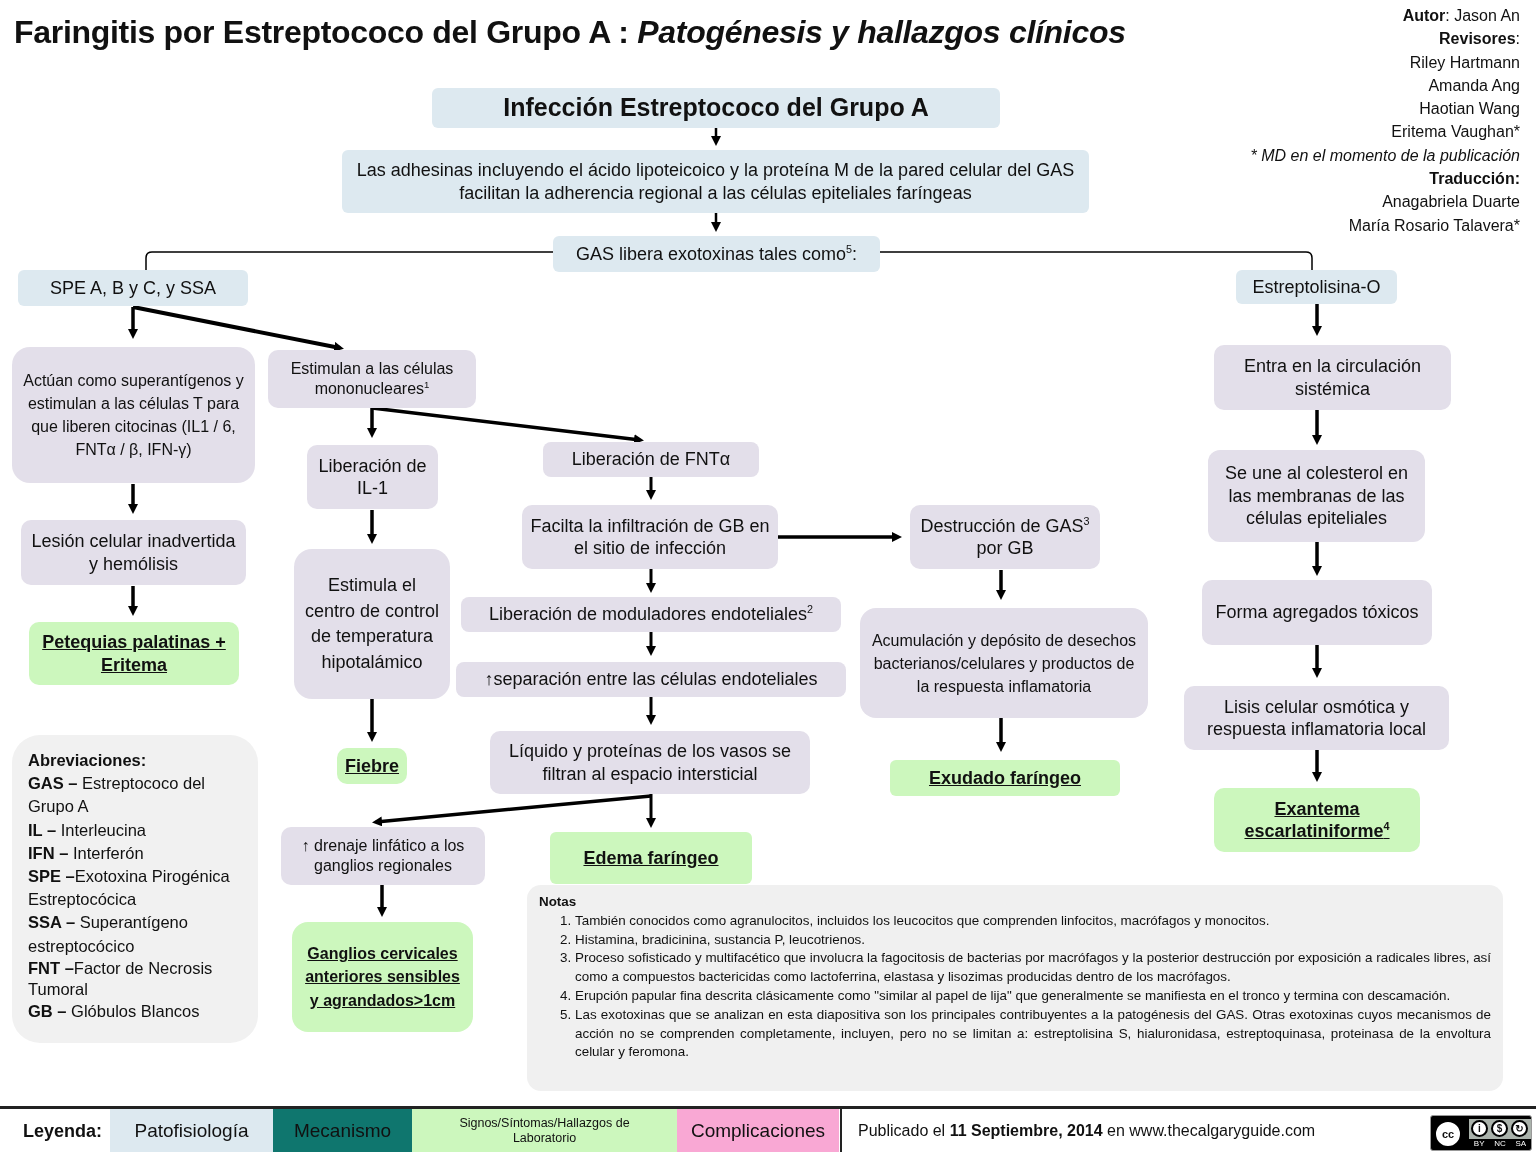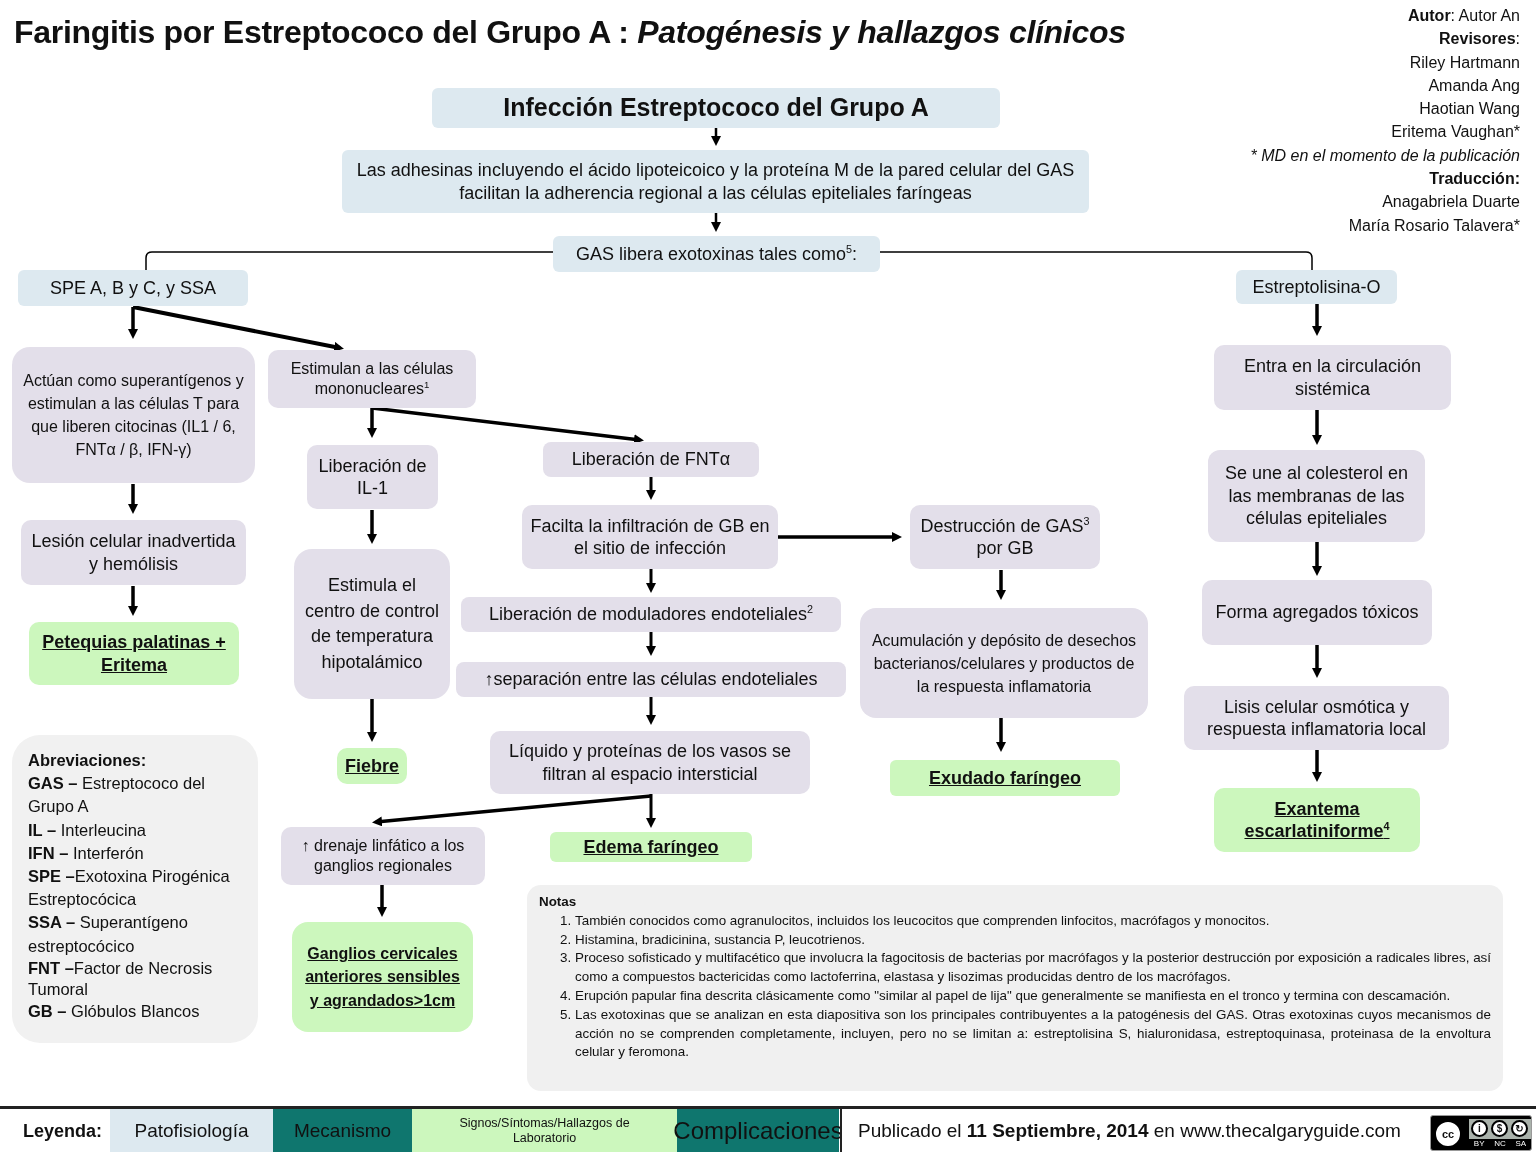--- a/index.html
+++ b/index.html
@@ -25,21 +25,21 @@
   svg.arrows{position:absolute;left:0;top:0;pointer-events:none;}
 </style>
 </head>
 <body>
 
 <div id="title" class="abs">
   <span>Faringitis por Estreptococo del Grupo A : </span><i>Patogénesis y hallazgos clínicos</i>
 </div>
 
 <div id="credits" class="abs">
-  <div><b>Autor</b><span>: Autor An</span></div>
+  <div><b>Autor</b><span>: Jason An</span></div>
   <div><b>Revisores</b>:</div>
   <div>Riley Hartmann</div>
   <div>Amanda Ang</div>
   <div>Haotian Wang</div>
   <div>Eritema Vaughan*</div>
   <div><i>* MD en el momento de la publicación</i></div>
   <div><b>Traducción:</b></div>
   <div>Anagabriela Duarte</div>
   <div>María Rosario Talavera*</div>
 </div>
@@ -138,21 +138,21 @@
   </div>
 <div class="box mech t18" style="left:461px;top:597px;width:380px;height:35px;border-radius:8px;">
     <span><span>Liberación de moduladores endoteliales</span><sup>2</sup></span>
   </div>
 <div class="box mech t18" style="left:456px;top:662px;width:390px;height:35px;border-radius:8px;">
     <span>↑separación entre las células endoteliales</span>
   </div>
 <div class="box mech t18" style="left:490px;top:731px;width:320px;height:63px;border-radius:10px;">
     <span>Líquido y proteínas de los vasos se filtran al espacio intersticial</span>
   </div>
-<div class="box sign t18" style="left:550px;top:832px;width:202px;height:30px;border-radius:6px;">
+<div class="box sign t18" style="left:550px;top:832px;width:202px;height:52px;border-radius:6px;">
     <span>Edema faríngeo</span>
   </div>
 
 <div class="box mech t18" style="left:910px;top:505px;width:190px;height:64px;border-radius:10px;">
     <span><span>Destrucción de GAS</span><sup>3</sup><span> por GB</span></span>
   </div>
 <div class="box mech t16" style="left:860px;top:608px;width:288px;height:110px;border-radius:16px;line-height:23px;">
     <span>Acumulación y depósito de desechos bacterianos/celulares y productos de la respuesta inflamatoria</span>
   </div>
 <div class="box sign t18" style="left:890px;top:760px;width:230px;height:36px;border-radius:6px;">
@@ -198,23 +198,23 @@
     <li>Erupción papular fina descrita clásicamente como "similar al papel de lija" que generalmente se manifiesta en el tronco y termina con descamación.</li>
     <li>Las exotoxinas que se analizan en esta diapositiva son los principales contribuyentes a la patogénesis del GAS. Otras exotoxinas cuyos mecanismos de acción no se comprenden completamente, incluyen, pero no se limitan a: estreptolisina S, hialuronidasa, estreptoquinasa, proteinasa de la envoltura celular y feromona.</li>
   </ol>
 </div>
 
 <div id="footer" class="abs">
   <div class="leg" style="left:0;width:110px;font-weight:bold;font-size:18px;justify-content:flex-end;padding-right:8px;box-sizing:border-box;">Leyenda:</div>
   <div class="leg" style="left:110px;width:163px;background:#dde9f0;font-size:19px;">Patofisiología</div>
   <div class="leg" style="left:273px;width:139px;background:#0f766e;font-size:19px;">Mecanismo</div>
   <div class="leg" style="left:412px;width:265px;background:#ccf7bd;font-size:12.5px;line-height:15px;padding:0 40px;box-sizing:border-box;">Signos/Síntomas/Hallazgos de Laboratorio</div>
-  <div class="leg" style="left:677px;width:162px;background:#0f766e;font-size:24px;">Complicaciones</div>
+  <div class="leg" style="left:677px;width:162px;background:#f9a8d4;font-size:19px;">Complicaciones</div>
   <div class="abs" style="left:840px;top:0;width:2px;height:46px;background:#222;"></div>
-  <div class="leg" style="left:858px;width:560px;font-size:19px;justify-content:flex-start;white-space:pre;"><span>Publicado el </span><b>11 Septiembre, 2014</b><span> en www.thecalgaryguide.com</span></div>
+  <div class="leg" style="left:858px;width:560px;font-size:16px;justify-content:flex-start;white-space:pre;"><span>Publicado el </span><b>11 Septiembre, 2014</b><span> en www.thecalgaryguide.com</span></div>
   <div class="abs" style="left:1430px;top:6px;width:102px;height:36px;background:#000;border-radius:3px;border:1px solid #999;">
     <div class="abs" style="left:3px;top:4px;width:28px;height:28px;border-radius:50%;background:#fff;border:2px solid #000;font-size:11px;font-weight:bold;display:flex;align-items:center;justify-content:center;">
         <span>cc</span>
       </div>
     <div class="abs" style="left:38px;top:3px;width:62px;height:20px;background:#aab2ab;">
       <div class="abs" style="left:2px;top:1px;width:17px;height:17px;border-radius:50%;background:#fff;border:2px solid #000;font-size:10px;font-weight:bold;text-align:center;line-height:14px;">i</div>
       <div class="abs" style="left:22px;top:1px;width:17px;height:17px;border-radius:50%;background:#fff;border:2px solid #000;font-size:10px;font-weight:bold;text-align:center;line-height:14px;">$</div>
       <div class="abs" style="left:42px;top:1px;width:17px;height:17px;border-radius:50%;background:#fff;border:2px solid #000;font-size:10px;font-weight:bold;text-align:center;line-height:14px;">↻</div>
     </div>
     <div class="abs" style="left:38px;top:23px;width:62px;height:11px;color:#fff;font-size:8px;display:flex;justify-content:space-around;">

